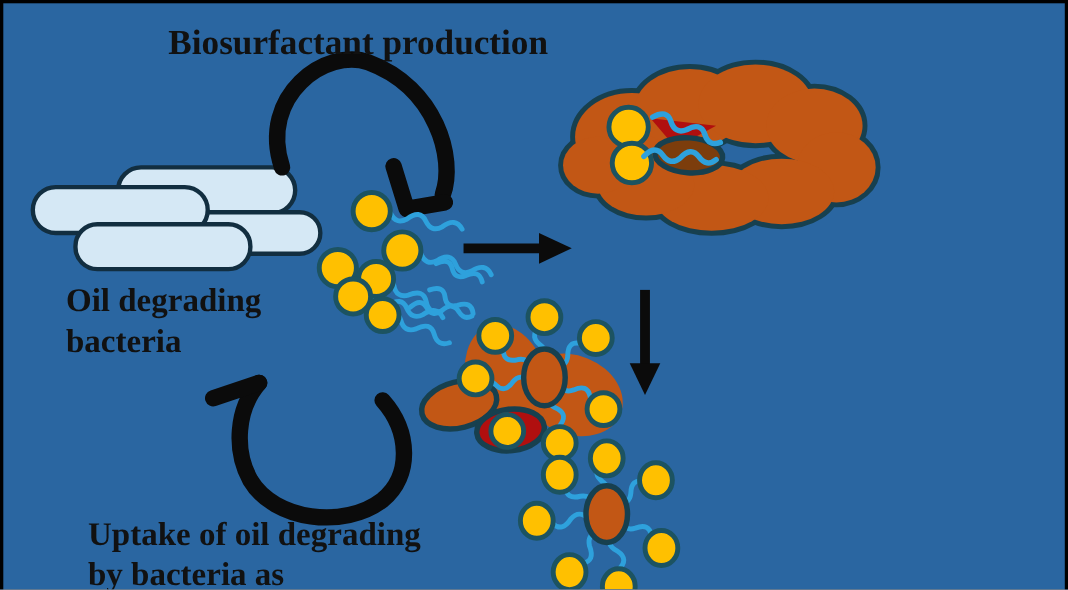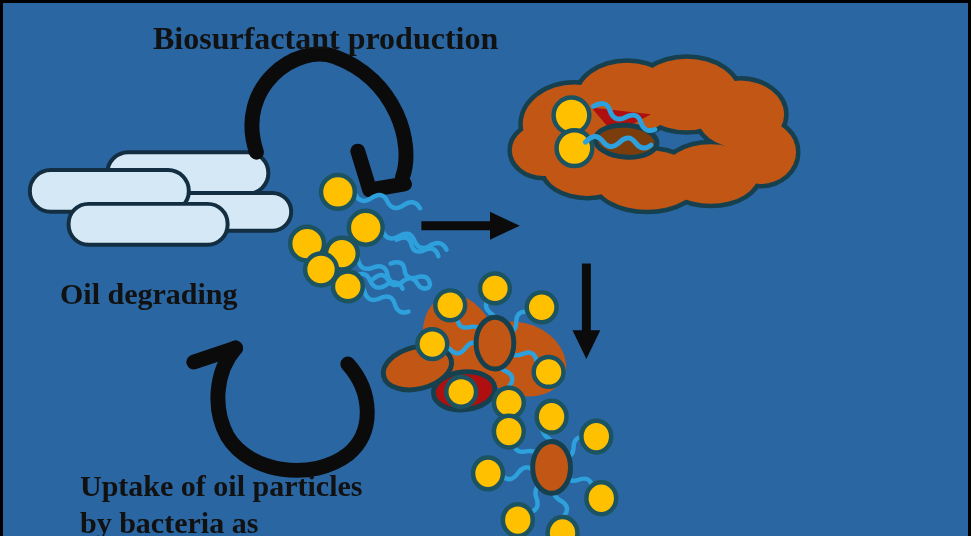--- a/index.html
+++ b/index.html
@@ -151,25 +151,26 @@
     </g>
 
     <g>
       <path class="arrow-stroke" d="M 347 363 C 372 391 374 432 347 454 C 312 481 248 473 226 436 C 211 409 213 371 234 347"></path>
       <path class="arrow-stroke" d="M 234 347 L 192 361"></path>
     </g>
   </svg>
 
   <div class="label title" style="left:150px;top:15px;width:380px;">Biosurfactant production</div>
 
-  <div class="label" style="left:57px;top:252px;width:220px;margin-top:20px;">
+  <div class="label" style="left:57px;top:252px;width:220px;">
     <div>Oil degrading</div>
+    <div>bacteria</div>
   </div>
 
   <div class="label" style="left:628px;top:256px;width:320px;">
   </div>
 
   <div class="label" style="left:77px;top:464px;width:400px;">
-    <div>Uptake of oil particles</div>
+    <div>Uptake of oil degrading</div>
     <div>by bacteria as</div>
   </div>
 
 </div>
 
 </body></html>

